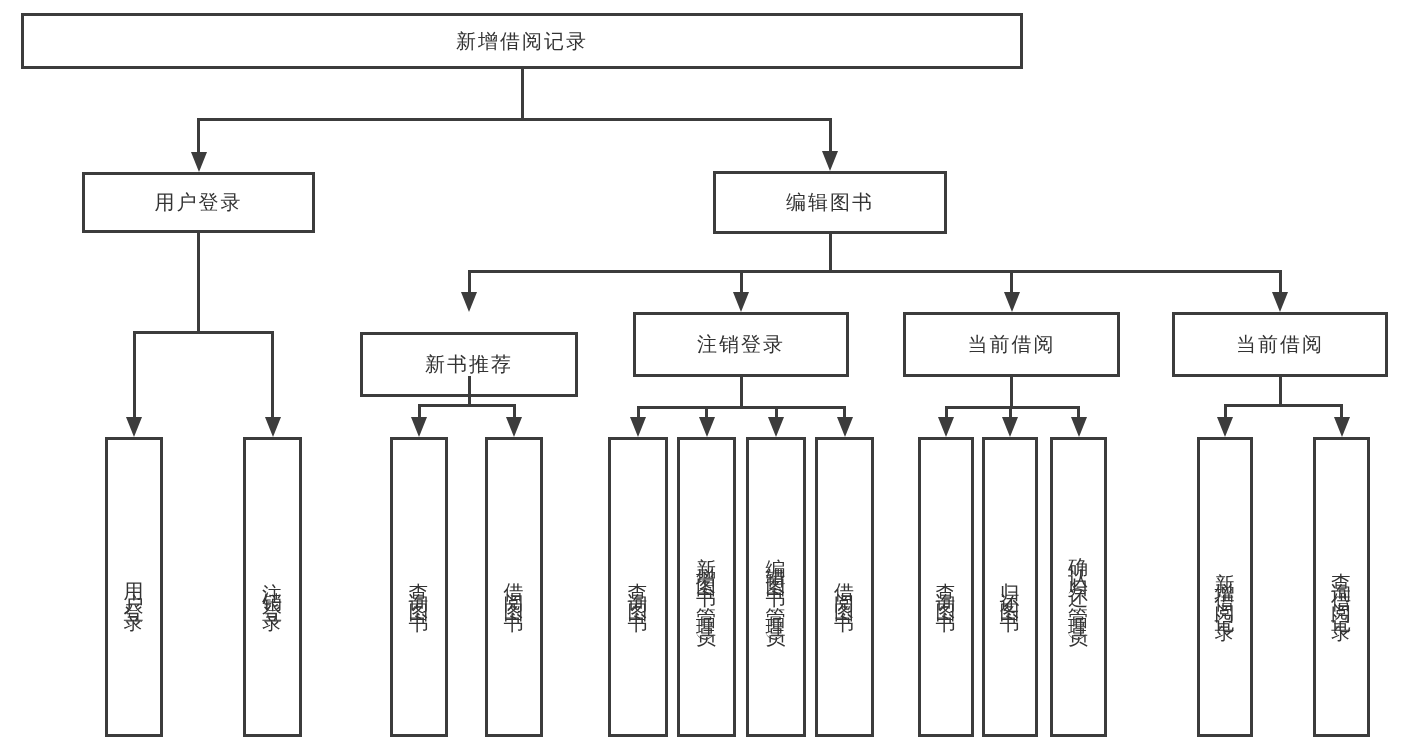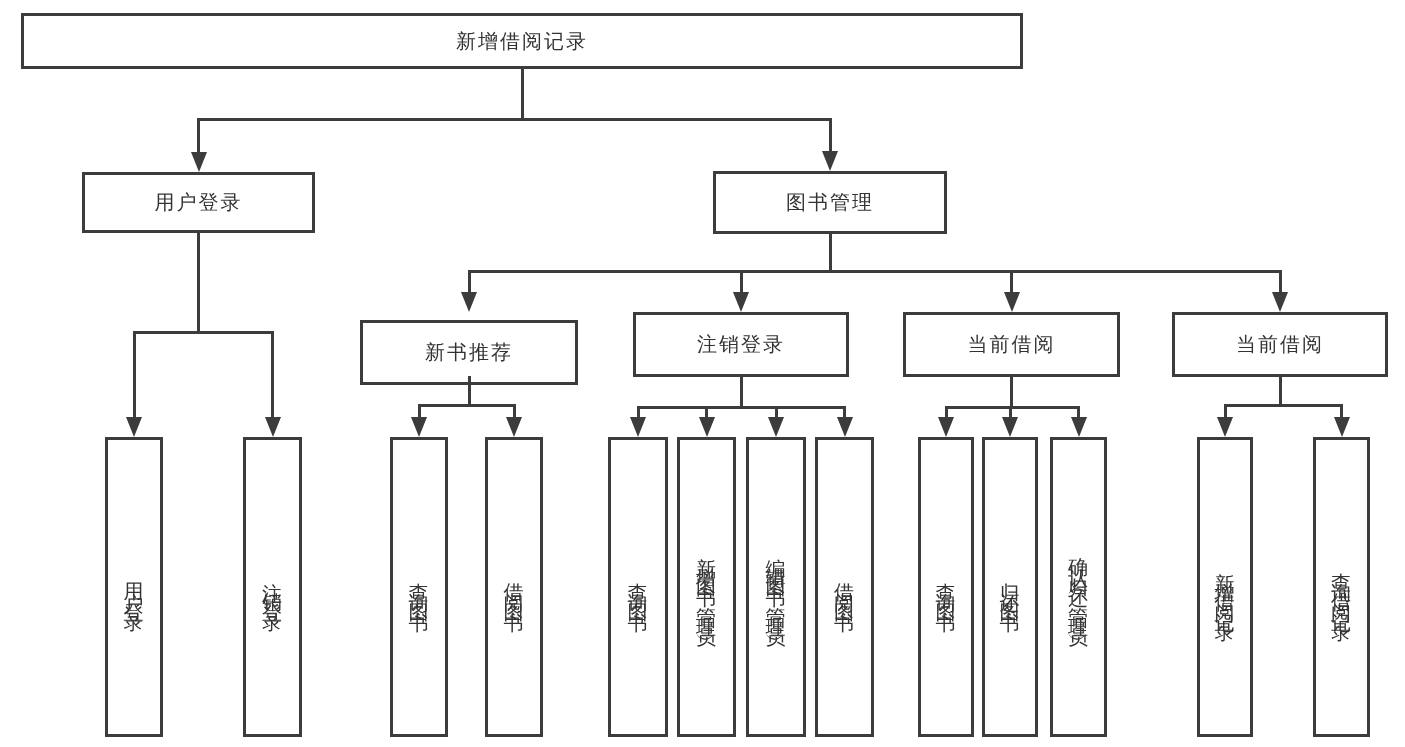--- a/index.html
+++ b/index.html
@@ -64,23 +64,23 @@
 <body>
 
 <div class="stage">
 <div class="node h" style="left: 21px; top: 13px; width: 1002px; height: 56px;">
       <span class="label">新增借阅记录</span>
     </div>
     <div class="node h" style="left: 82px; top: 172px; width: 233px; height: 61px;">
       <span class="label">用户登录</span>
     </div>
     <div class="node h" style="left: 713px; top: 171px; width: 234px; height: 63px;">
-      <span class="label">图书管理</span>
+      <span class="label">编辑图书</span>
     </div>
-    <div class="node h" style="left: 360px; top: 320px; width: 218px; height: 65px;">
+    <div class="node h" style="left: 360px; top: 332px; width: 218px; height: 65px;">
       <span class="label">新书推荐</span>
     </div>
     <div class="node h" style="left: 633px; top: 312px; width: 216px; height: 65px;">
       <span class="label">注销登录</span>
     </div>
     <div class="node h" style="left: 903px; top: 312px; width: 217px; height: 65px;">
       <span class="label">当前借阅</span>
     </div>
     <div class="node h" style="left: 1172px; top: 312px; width: 216px; height: 65px;">
       <span class="label">当前借阅</span>

